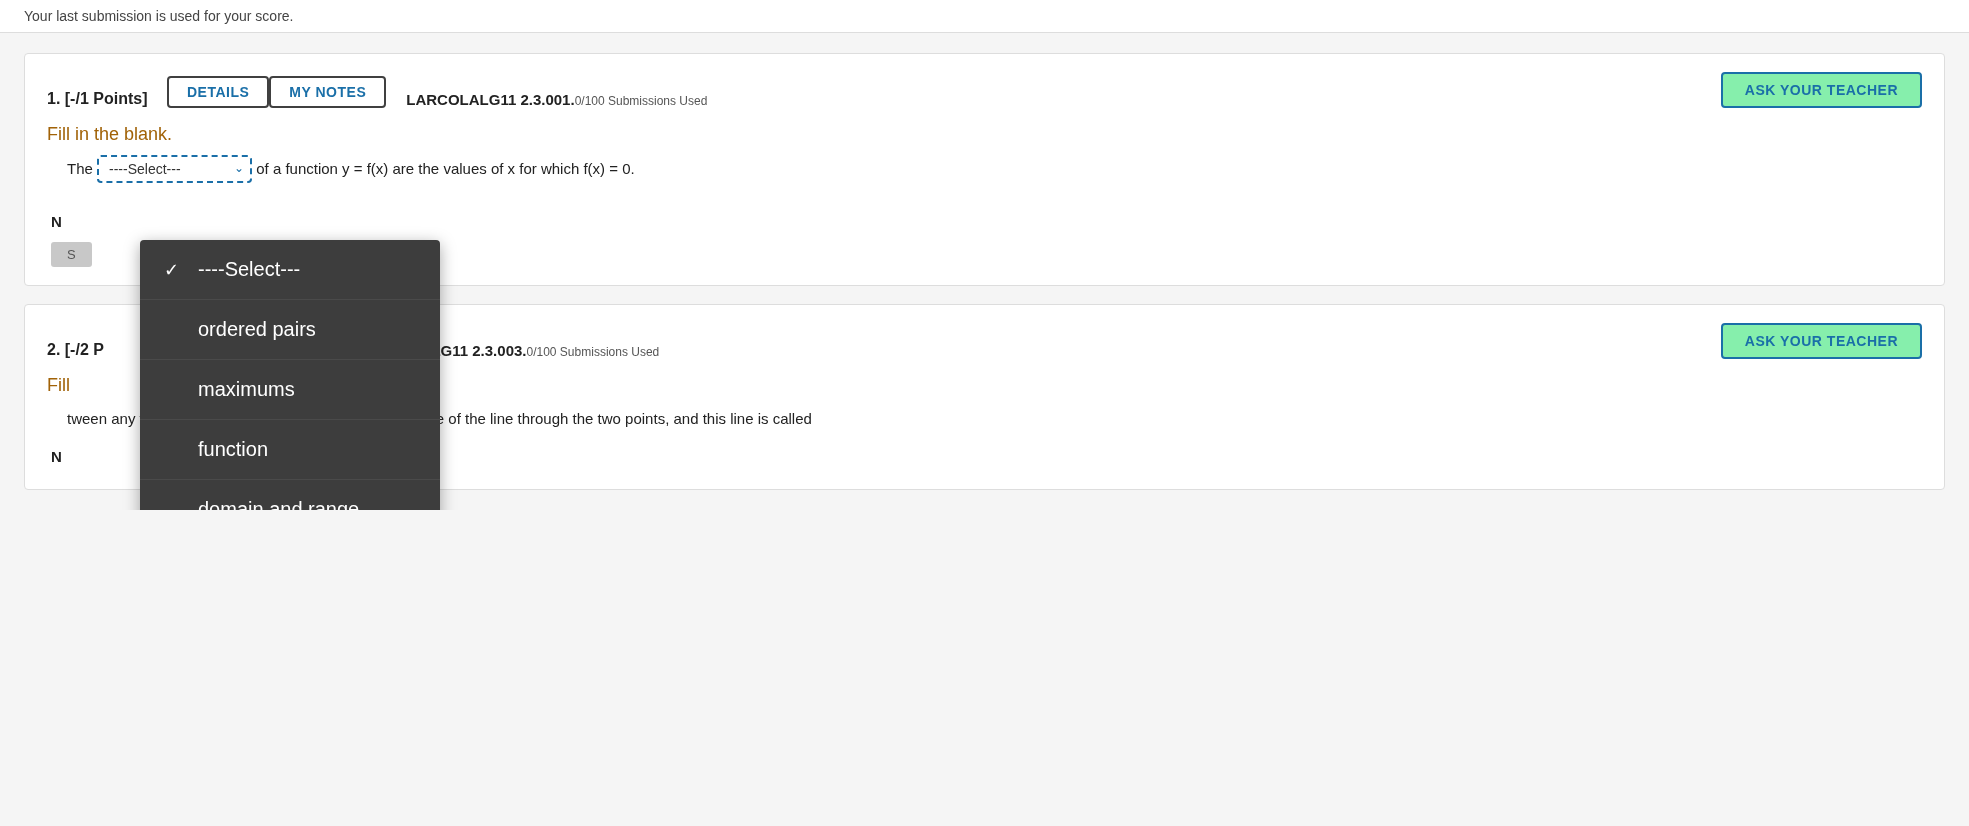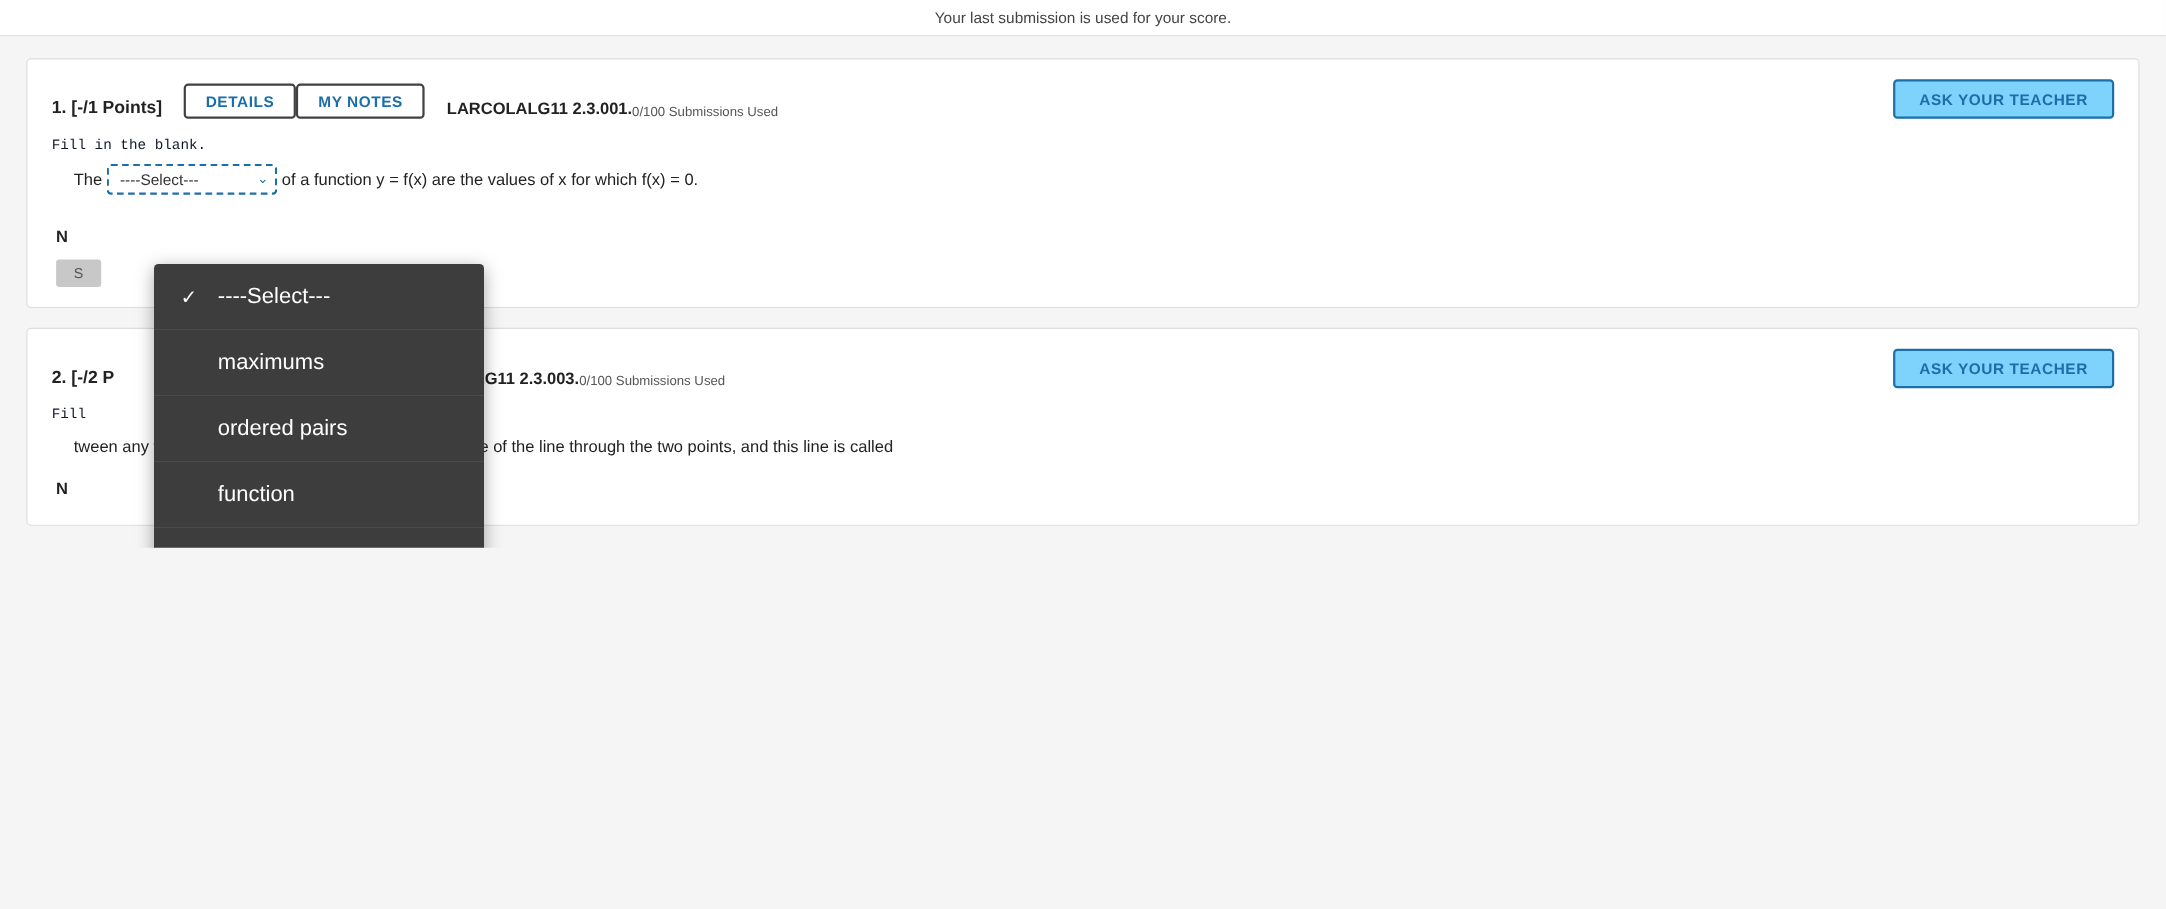--- a/index.html
+++ b/index.html
@@ -8,21 +8,20 @@
       background: #f5f5f5;
       font-size: 15px;
       color: #222;
     }
     .top-bar {
       background: #fff;
       padding: 8px 24px;
       border-bottom: 1px solid #ddd;
       font-size: 14px;
       color: #444;
-      text-align: center;
     }
     .content-area {
       padding: 20px 24px;
       display: flex;
       flex-direction: column;
       gap: 18px;
     }
     .question-card {
       background: #fff;
       border: 1px solid #ddd;
@@ -57,35 +56,34 @@
       color: #222;
       margin-left: 20px;
     }
     .submissions {
       font-size: 12px;
       color: #555;
     }
     .ask-teacher-btn {
       margin-left: auto;
       border: 2px solid #1a6fa8;
-      background: #7dd3fc;
+      background: #86efac;
       color: #1a6fa8;
       font-weight: bold;
       font-size: 14px;
       padding: 8px 22px;
       border-radius: 4px;
       cursor: pointer;
       letter-spacing: 0.5px;
       white-space: nowrap;
     }
     .fill-in-label {
-      font-size: 13px;
-      color: #0f172a;
+      font-size: 18px;
+      color: #a16207;
       margin-bottom: 10px;
-      font-family: Liberation Mono, monospace;
     }
     .question-text {
       font-size: 15px;
       color: #222;
       margin-bottom: 30px;
       line-height: 1.6;
       padding-left: 20px;
     }
     .select-wrapper {
       display: inline-block;
@@ -240,28 +238,28 @@
     </div>
   </div>
 
   <div class="dropdown-overlay">
     <div class="dropdown-item selected">
       <span class="checkmark">✓</span>
       <span>----Select---</span>
     </div>
     <div class="dropdown-item">
       <span class="checkmark"></span>
+      <span>ordered pairs</span>
+    </div>
+    <div class="dropdown-item">
+      <span class="checkmark"></span>
       <span>maximums</span>
     </div>
     <div class="dropdown-item">
       <span class="checkmark"></span>
-      <span>ordered pairs</span>
-    </div>
-    <div class="dropdown-item">
-      <span class="checkmark"></span>
       <span>function</span>
     </div>
     <div class="dropdown-item">
       <span class="checkmark"></span>
       <span>domain and range</span>
     </div>
     <div class="dropdown-item">
       <span class="checkmark"></span>
       <span>zeros</span>
     </div>

